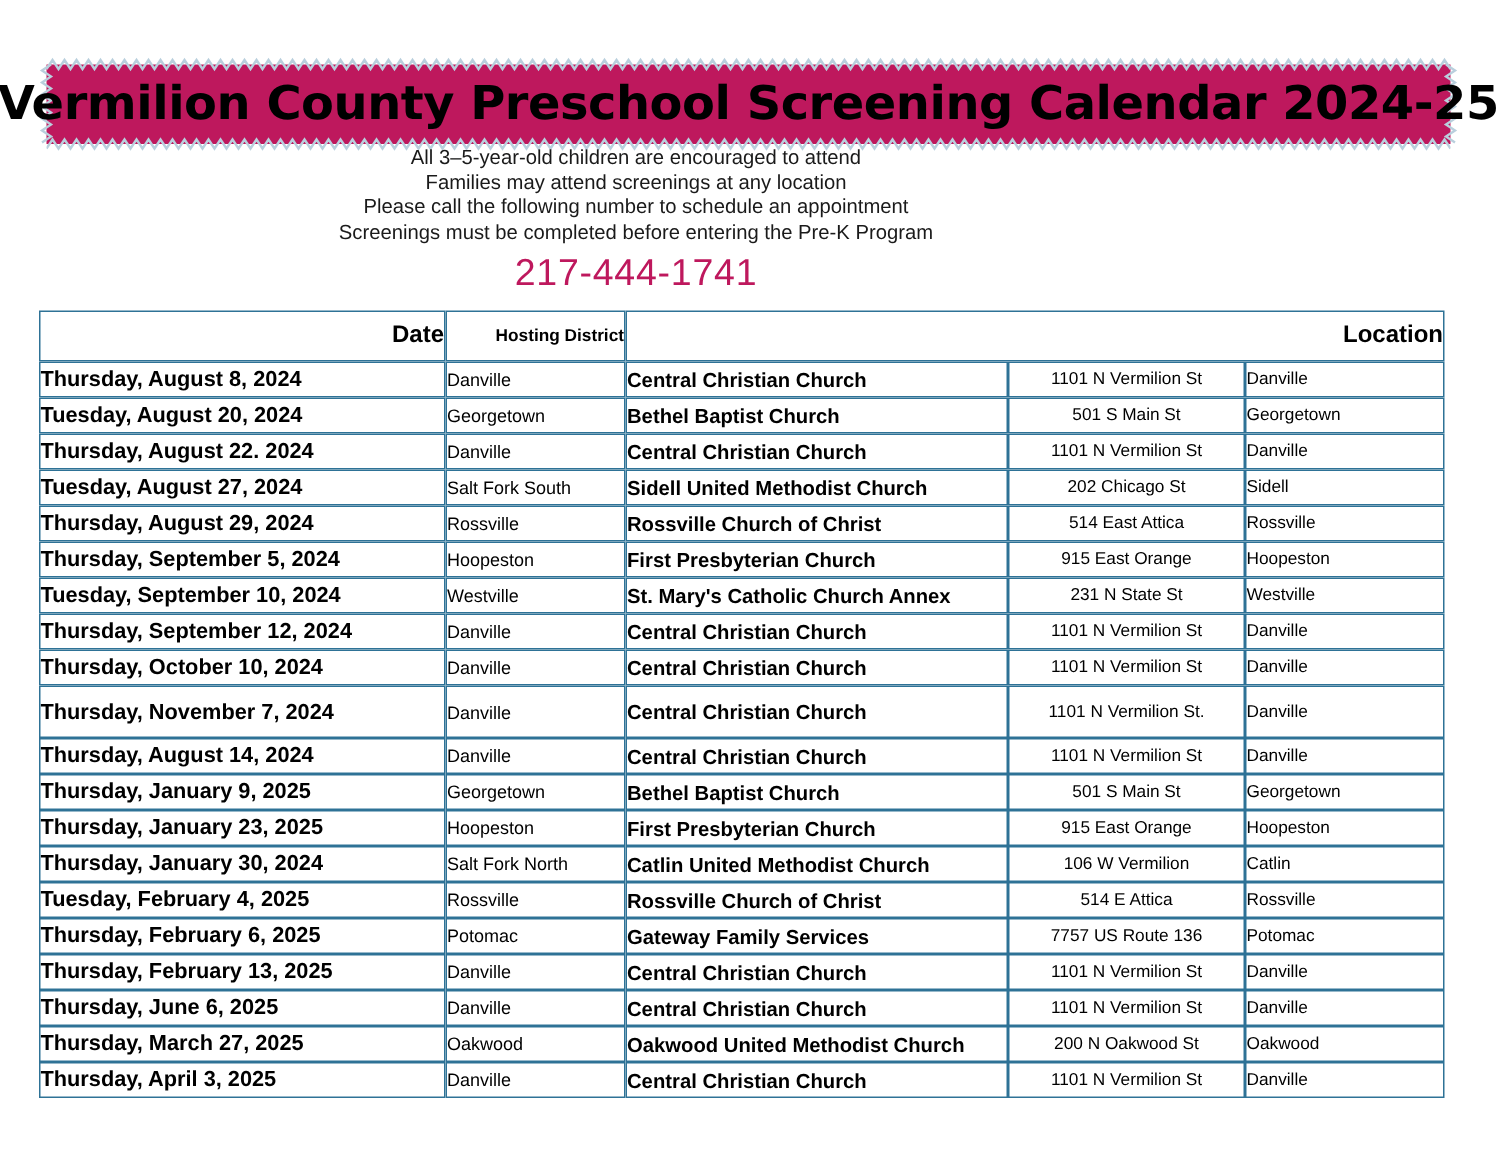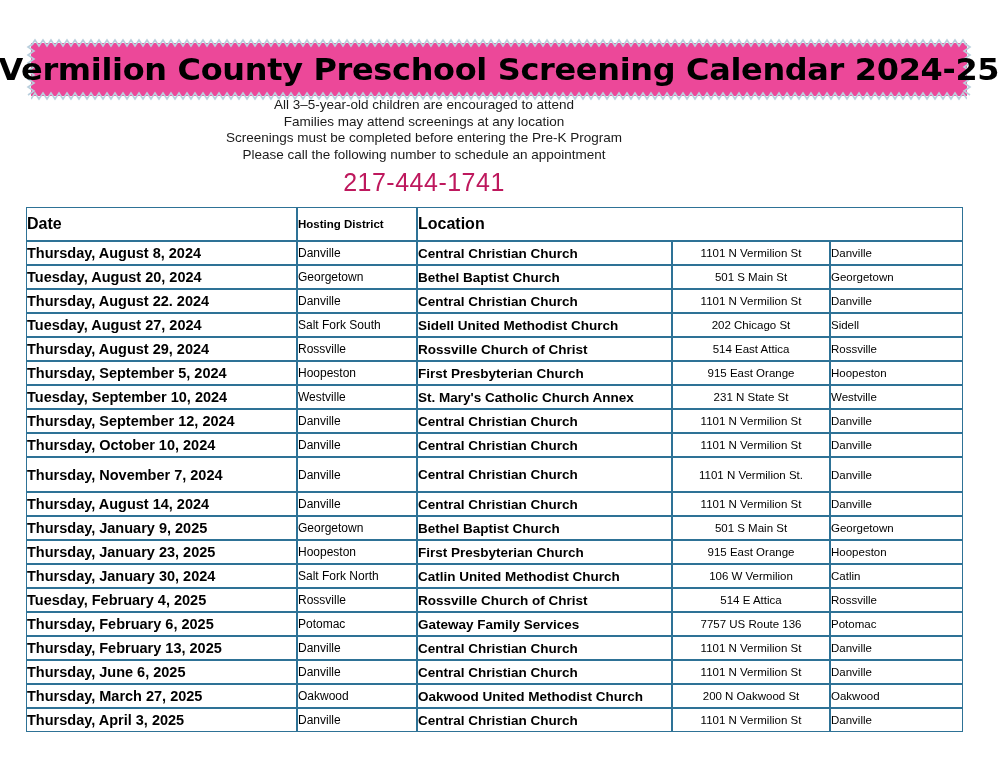--- a/index.html
+++ b/index.html
@@ -21,21 +21,21 @@
   .title-banner {
     position: absolute;
     left: 31px;
     top: 43px;
     width: 936px;
     height: 53px;
     box-sizing: border-box;
     display: flex;
     align-items: center;
     justify-content: center;
-    background: #ec4899;
+    background: #be185d;
   }
   .zig {
     position: absolute;
     pointer-events: none;
   }
   .zig-top    { left: 0;   top: -5px;   width: 936px; height: 10px; }
   .zig-bottom { left: 0;   bottom: -5px;width: 936px; height: 10px; }
   .zig-left   { left: -5px;top: 0;      width: 10px;  height: 53px; }
   .zig-right  { right: -5px;top: 0;     width: 10px;  height: 53px; }
 
@@ -93,21 +93,21 @@
     vertical-align: middle;
     background: #ffffff;
     overflow: hidden;
   }
 
   
   thead th {
     background: #bfdef2;
     border-color: #2e7296;
     height: 32px;
-    text-align: left;
+    text-align: right;
     margin-top: 35px;
   }
   .th-date {
     font-size: 16px;
     font-weight: bold;
     vertical-align: middle;
   }
   .th-district {
     font-size: 11.5px;
     font-weight: bold;
@@ -177,22 +177,22 @@
   </svg>
   <svg class="zig zig-right" viewBox="0 0 10 53" preserveAspectRatio="none">
     <path d="M2,0 L8,4 L2,8 L8,12 L2,16 L8,20 L2,24 L8,28 L2,32 L8,36 L2,40 L8,44 L2,48 L8,52" fill="none" stroke="#b9cfdd" stroke-width="1.6"></path>
   </svg>
   <div class="title-text">Vermilion County Preschool Screening Calendar 2024-25</div>
 </div>
 
 <div class="subtitle">
   <div class="subtitle-line">All 3–5-year-old children are encouraged to attend</div>
   <div class="subtitle-line">Families may attend screenings at any location</div>
+  <div class="subtitle-line">Please call the following number to schedule an appointment</div>
   <div class="subtitle-line">Screenings must be completed before entering the Pre-K Program</div>
-  <div class="subtitle-line">Please call the following number to schedule an appointment</div>
   <div class="phone">217-444-1741</div>
 </div>
 
 <div class="cal-table-wrap">
   <table class="cal">
     <colgroup>
       <col class="w-date">
         <col class="w-district">
         <col class="w-place">
         <col class="w-addr">

